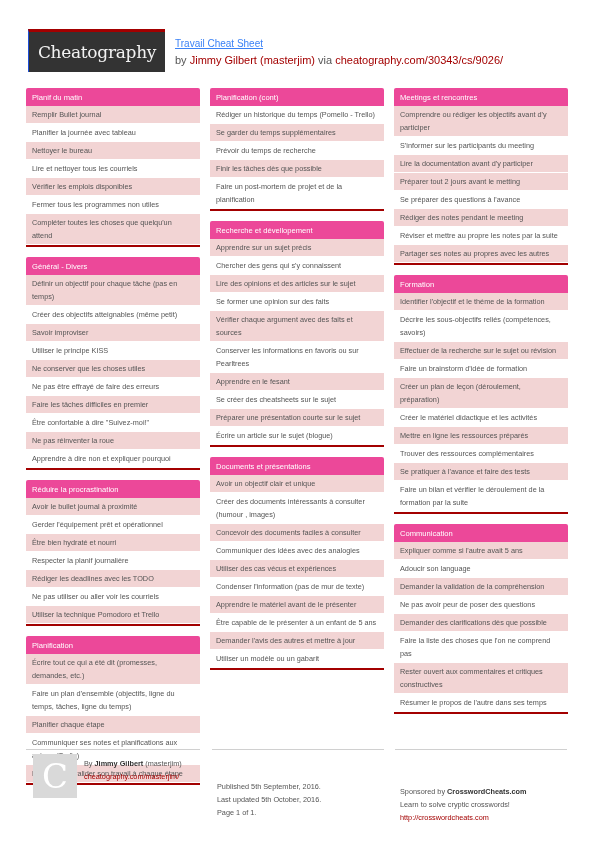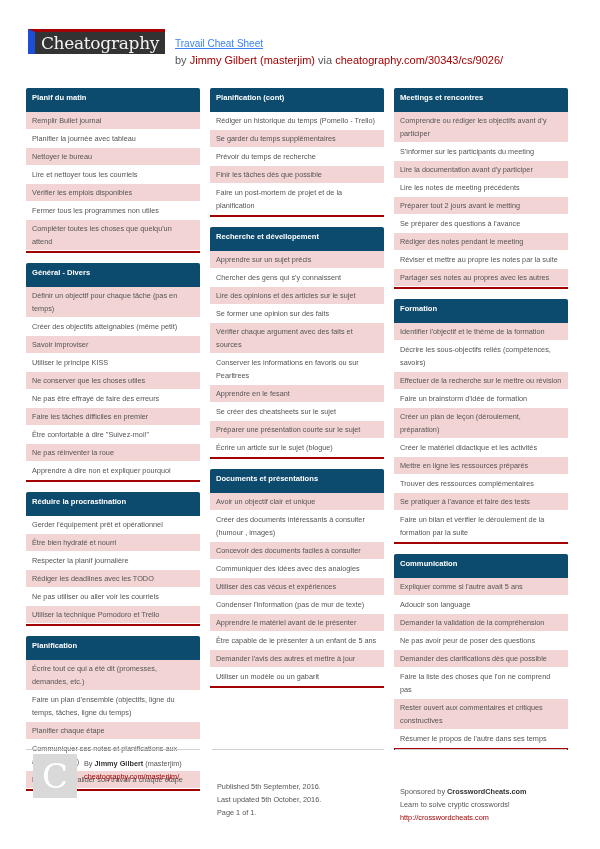--- a/index.html
+++ b/index.html
@@ -1,35 +1,35 @@
 <!DOCTYPE html>
 <html><head>
 <meta charset="utf-8">
 <style>
   * { box-sizing: border-box; margin: 0; padding: 0; }
   html, body { width: 600px; height: 849px; background: #ffffff; overflow: hidden; }
   body { position: relative; font-family: "Liberation Sans", sans-serif; color: #444; }
 
-  .logo { position: absolute; left: 28px; top: 29px; width: 137px; height: 25px;
-          background: #333333; border-top: 3px solid #a30000; border-left: 7px solid #1d4ed8;
+  .logo { position: absolute; left: 28px; top: 29px; width: 137px; height: 43px;
+          background: #333333; border-top: 3px solid #a30000; border-left: 1px solid #1d4ed8;
           display: flex; align-items: center; justify-content: center; }
   .logo span { font-family: "DejaVu Serif", serif; color: #f2f2f2; font-size: 17px; letter-spacing: -0.3px; }
 
   .title { position: absolute; left: 175px; top: 38px; font-size: 10px; color: #3b82f6; text-decoration: underline; }
   .byline { position: absolute; left: 175px; top: 54px; font-size: 11px; color: #555; text-align: right; }
   .byline .red { color: #a30000; }
 
   .col { position: absolute; top: 88px; width: 174px; }
   .col1 { left: 26px; }
   .col2 { left: 210px; }
   .col3 { left: 394px; }
 
   .box { margin-bottom: 10px; border-bottom: 2px solid #a30000; }
-  .box-header { background: #0c4a6e; color: #fff; font-weight: bold; font-size: 7.6px;
-                padding: 5px 6px; height: 24px; border-radius: 2px 2px 0 0; }
+  .box-header { background: #ec4899; color: #fff; font-weight: normal; font-size: 7.6px;
+                padding: 5px 6px; height: 18px; border-radius: 2px 2px 0 0; }
   .row { font-size: 7.3px; line-height: 13px; padding: 2px 6px; color: #555; border-bottom: 1px solid #fff; }
   .row.pink { background: #f2d4d4; }
   .row.white { background: #ffffff; }
 
   .footer-line { position: absolute; top: 749px; height: 1px; background: #d0d0d0; }
   .fl1 { left: 26px; width: 174px; }
   .fl2 { left: 212px; width: 172px; }
   .fl3 { left: 395px; width: 172px; }
 
   .avatar { position: absolute; left: 33px; top: 754px; width: 44px; height: 44px; background: #d9d9d9;
@@ -74,20 +74,21 @@
       <div class="row white">Utiliser le principe KISS</div>
       <div class="row pink">Ne conserver que les choses utiles</div>
       <div class="row white">Ne pas être effrayé de faire des erreurs</div>
       <div class="row pink">Faire les tâches difficiles en premier</div>
       <div class="row white">Être confortable à dire "Suivez-moi!"</div>
       <div class="row pink">Ne pas réinventer la roue</div>
       <div class="row white">Apprendre à dire non et expliquer pourquoi</div>
     </div>
     <div class="box">
       <div class="box-header">Réduire la procrastination</div>
+      <div class="row pink">Avoir le bullet journal à proximité</div>
       <div class="row white">Gerder l'équipement prêt et opérationnel</div>
       <div class="row pink">Être bien hydraté et nourri</div>
       <div class="row white">Respecter la planif journalière</div>
       <div class="row pink">Rédiger les deadlines avec les TODO</div>
       <div class="row white">Ne pas utiliser ou aller voir les courriels</div>
       <div class="row pink">Utiliser la technique Pomodoro et Trello</div>
     </div>
     <div class="box">
       <div class="box-header">Planification</div>
       <div class="row pink">Écrire tout ce qui a été dit (promesses, demandes, etc.)</div>
@@ -132,32 +133,31 @@
       <div class="row pink">Demander l'avis des autres et mettre à jour</div>
       <div class="row white">Utiliser un modèle ou un gabarit</div>
     </div>
   </div>
 <div class="col col3">
     <div class="box">
       <div class="box-header">Meetings et rencontres</div>
       <div class="row pink">Comprendre ou rédiger les objectifs avant d'y participer</div>
       <div class="row white">S'informer sur les participants du meeting</div>
       <div class="row pink">Lire la documentation avant d'y participer</div>
-      <div class="row white">Lire les notes de meeting précédents</div>
       <div class="row pink">Préparer tout 2 jours avant le metting</div>
       <div class="row white">Se préparer des questions à l'avance</div>
       <div class="row pink">Rédiger des notes pendant le meeting</div>
       <div class="row white">Réviser et mettre au propre les notes par la suite</div>
       <div class="row pink">Partager ses notes au propres avec les autres</div>
     </div>
     <div class="box">
       <div class="box-header">Formation</div>
       <div class="row pink">Identifier l'objectif et le théme de la formation</div>
       <div class="row white">Décrire les sous-objectifs reliés (compétences, savoirs)</div>
-      <div class="row pink">Effectuer de la recherche sur le mettre ou révision</div>
+      <div class="row pink">Effectuer de la recherche sur le sujet ou révision</div>
       <div class="row white">Faire un brainstorm d'idée de formation</div>
       <div class="row pink">Créer un plan de leçon (déroulement, préparation)</div>
       <div class="row white">Créer le matériel didactique et les activités</div>
       <div class="row pink">Mettre en ligne les ressources préparés</div>
       <div class="row white">Trouver des ressources complémentaires</div>
       <div class="row pink">Se pratiquer à l'avance et faire des tests</div>
       <div class="row white">Faire un bilan et vérifier le déroulement de la formation par la suite</div>
     </div>
     <div class="box">
       <div class="box-header">Communication</div>

